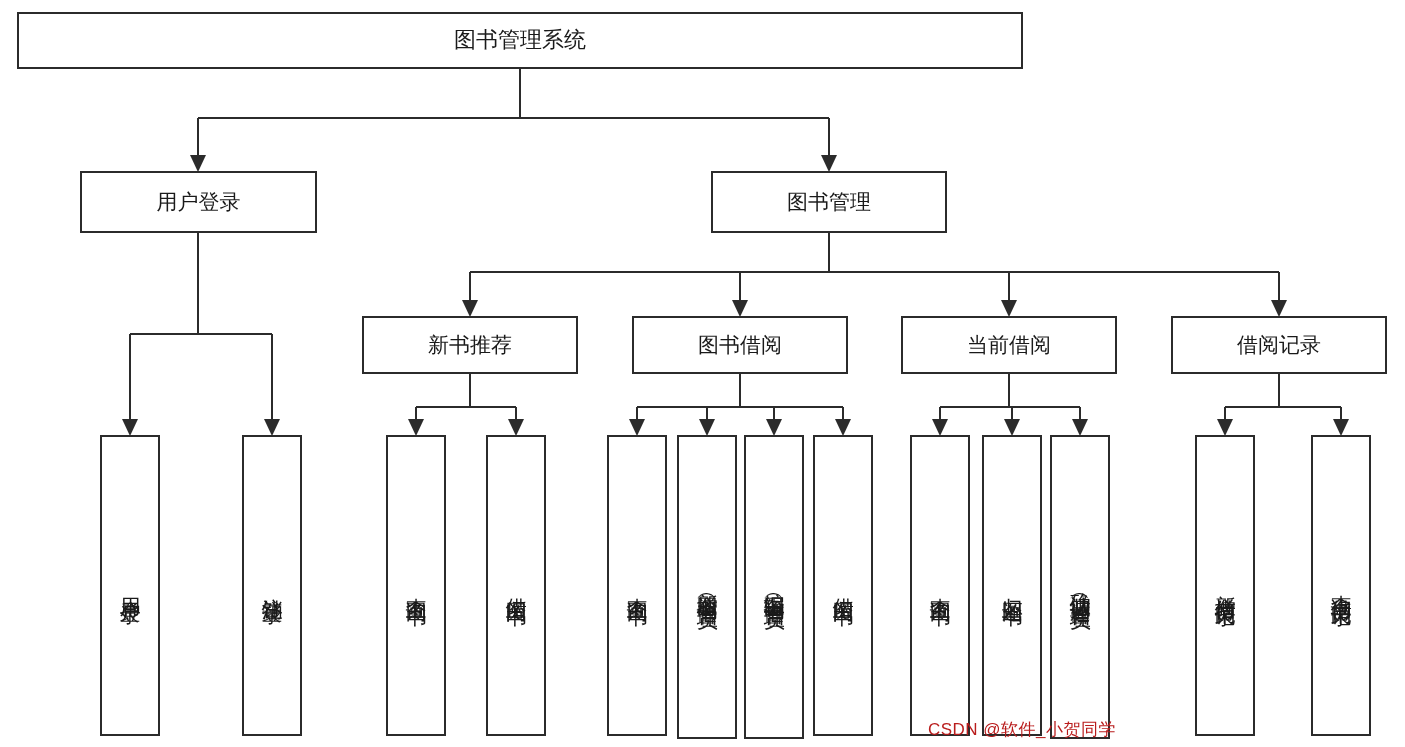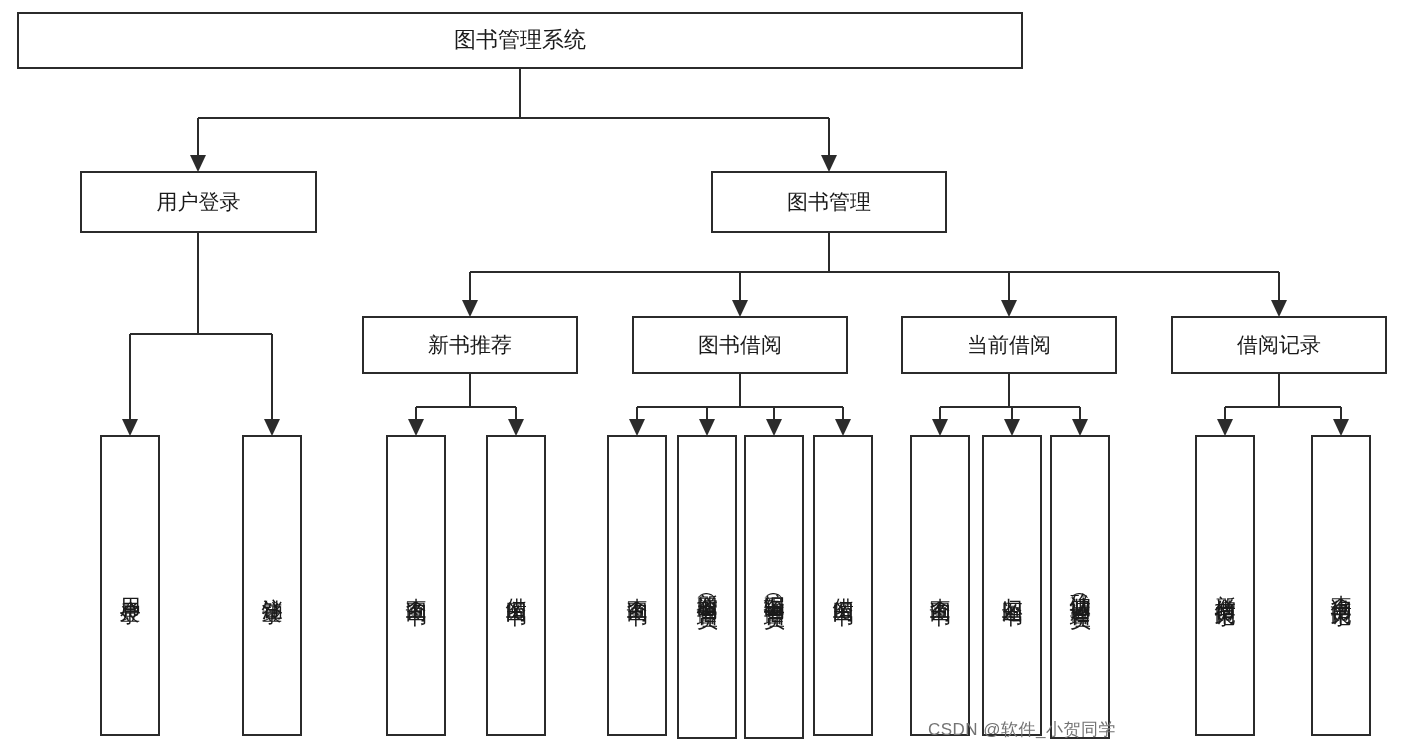--- a/index.html
+++ b/index.html
@@ -75,21 +75,21 @@
     color: #1a1a1a;
     white-space: nowrap;
     text-align: center;
   }
   .watermark {
     position: absolute;
     right: 16px;
     bottom: 6px;
     font-family: "Liberation Sans", "DejaVu Sans", sans-serif;
     font-size: 17px;
-    color: #737373;
+    color: #b91c1c;
     letter-spacing: 0.5px;
     user-select: none;
     white-space: nowrap;
   }
 </style>
 </head>
 <body>
 
 <div id="diagram-root">
 

